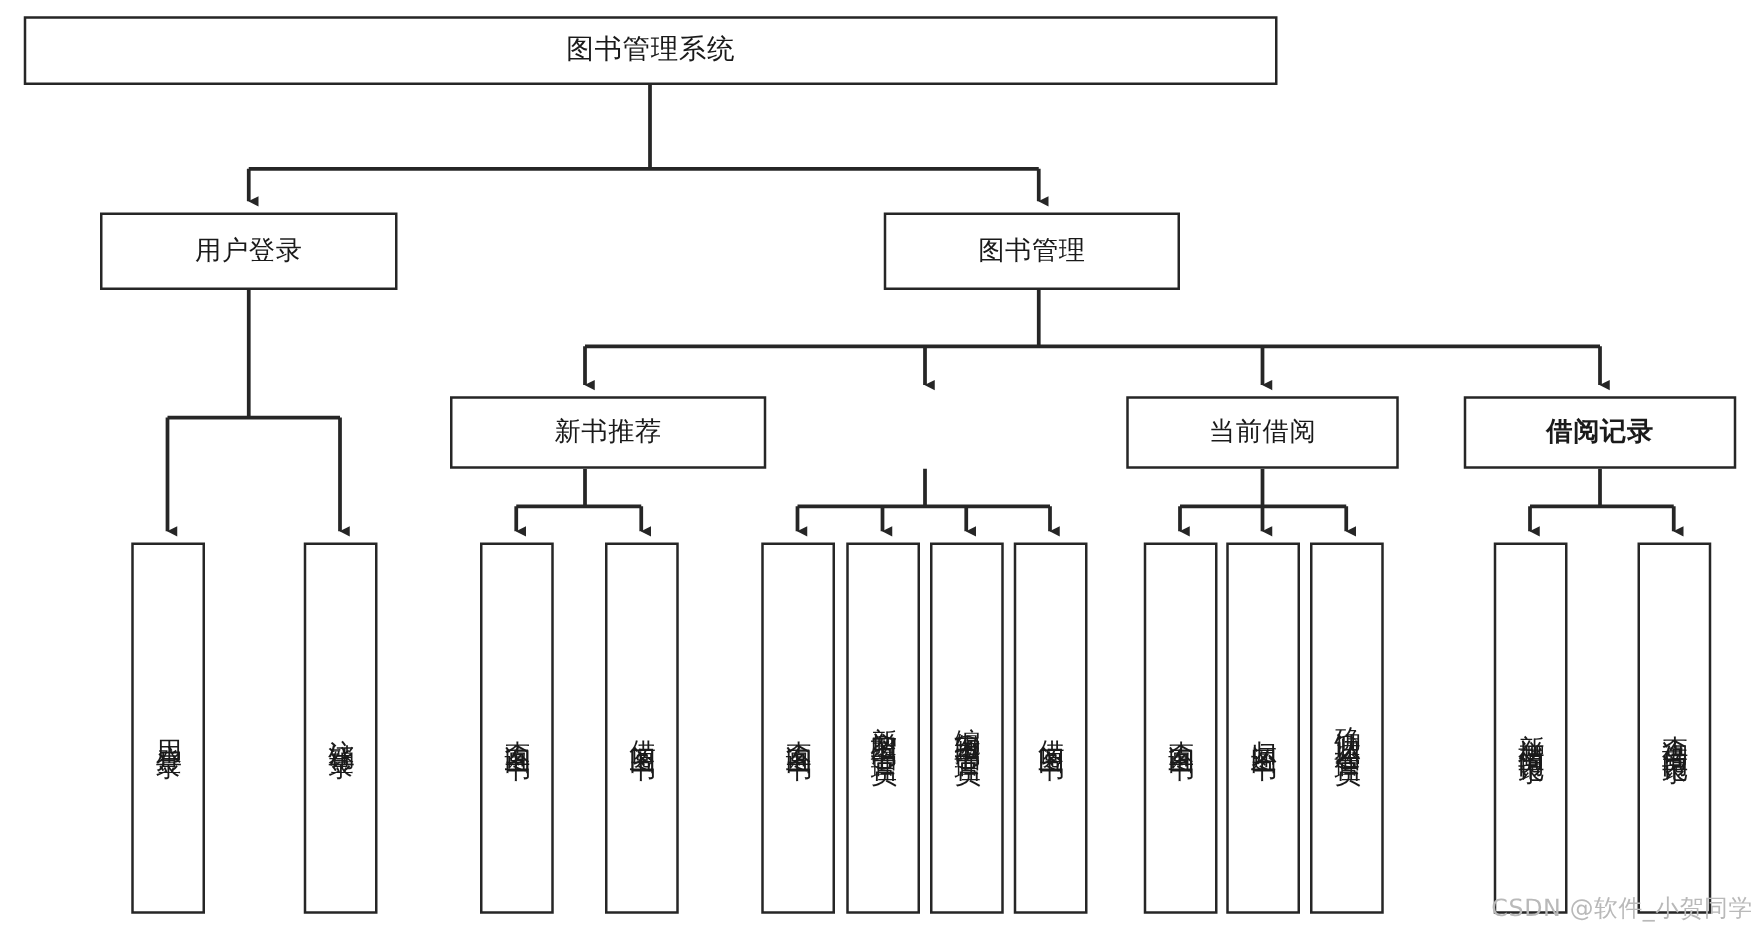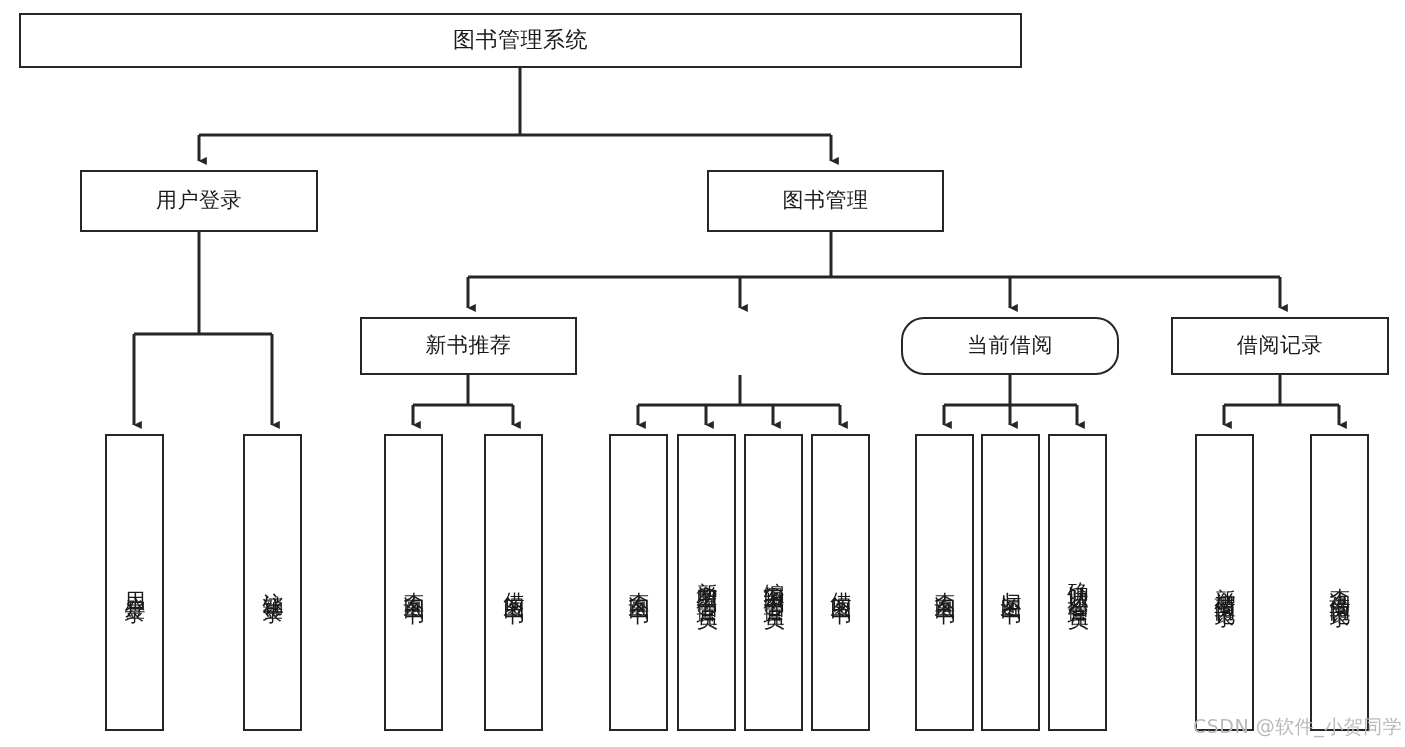--- a/index.html
+++ b/index.html
@@ -132,30 +132,30 @@
   </div>
 
   <div class="node horiz" style="left:80px; top:170px; width:238px; height:62px;">
     <span class="node-label">用户登录</span>
   </div>
 
   <div class="node horiz" style="left:707px; top:170px; width:237px; height:62px;">
     <span class="node-label">图书管理</span>
   </div>
 
-  <div class="node horiz" style="left:360px; top:317px; width:217px; height:58px;">
+  <div class="node horiz" style="left:360px; top:317px; width:253px; height:58px;">
     <span class="node-label">新书推荐</span>
   </div>
 
 
-  <div class="node horiz" style="left:901px; top:317px; width:218px; height:58px;border-radius:23px;">
+  <div class="node horiz" style="left:901px; top:317px; width:218px; height:58px;">
     <span class="node-label">当前借阅</span>
   </div>
 
-  <div class="node horiz" style="left:1171px; top:317px; width:218px; height:58px;">
+  <div class="node horiz" style="left:1171px; top:317px; width:218px; height:58px;font-weight:bold;">
     <span class="node-label">借阅记录</span>
   </div>
 
   <div class="node vert" style="left:105px; top:434px; width:59px; height:297px;">
     <span class="node-label">用户登录</span>
   </div>
 
   <div class="node vert" style="left:243px; top:434px; width:59px; height:297px;">
     <span class="node-label">注销登录</span>
   </div>

